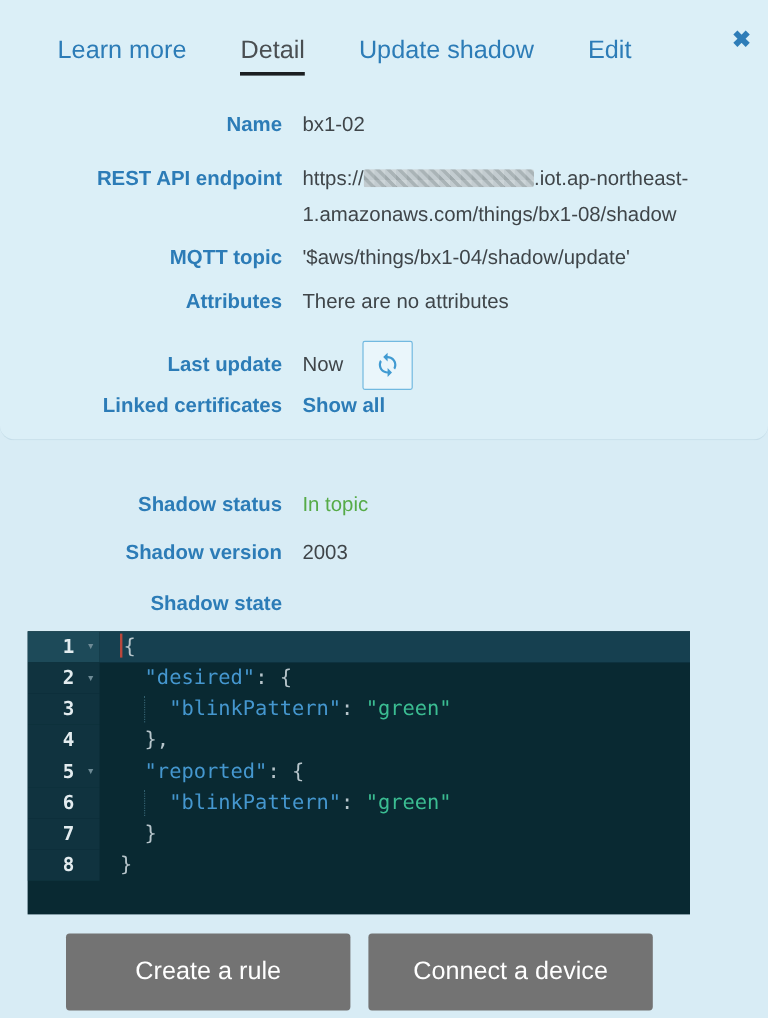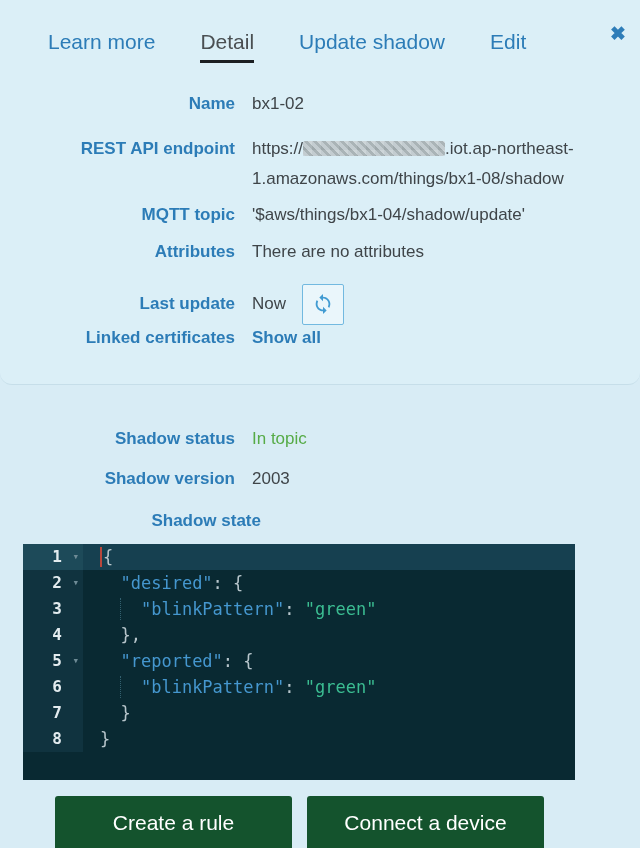--- a/index.html
+++ b/index.html
@@ -10,21 +10,21 @@
     width:640px; height:848px; overflow:hidden;
     -webkit-font-smoothing:antialiased;
   }
   .panel { width:640px; height:848px; position:relative; background:#d8ecf5; }
 
   
   .top-card {
     background:#dbeff7;
     border-bottom:1px solid #c6dee9;
     border-radius:0 0 12px 12px;
-    padding-bottom:36px;
+    padding-bottom:18px;
   }
 
   
   .tabs {
     position:relative;
     display:flex; gap:45px;
     padding:30px 0 0 48px;
     align-items:flex-start;
   }
   .tab {
@@ -73,21 +73,21 @@
     display:flex; align-items:center; justify-content:center; cursor:pointer;
   }
   .link { font-weight:bold; color:#2c7cb7; cursor:pointer; font-size:17px; }
 
   
   .shadow-rows { padding-top:44px; }
   .row-status  { margin-bottom:20px; }
   .row-status .val { font-weight:normal; }
   .status-ok { color:#56ab47; }
   .row-version { margin-bottom:22px; }
-  .row-statelbl { margin-bottom:13px;padding-left:26px; }
+  .row-statelbl { margin-bottom:13px; }
 
   
   .editor {
     margin-left:23px; width:552px; height:236px;
     background:#092932; overflow:hidden; cursor:text;
     font-family:"DejaVu Sans Mono", monospace;
   }
   .ed-line { display:flex; height:26px; line-height:26px; font-size:17px; }
   .ed-gutter {
     flex:0 0 60px; background:#10333f; position:relative;
@@ -110,21 +110,21 @@
   .tk-key   { color:#4597cf; }
   .tk-str   { color:#3bbd92; }
   .ed-cursor {
     display:inline-block; width:2px; height:20px; vertical-align:-4px;
     background:#b9473c; margin-right:1px;
   }
 
   
   .actions { display:flex; gap:15px; padding-left:55px; margin-top:16px; }
   .action-btn {
-    width:237px; height:54px; background:#14532d; border:none; border-radius:3px;
+    width:237px; height:64px; background:#737373; border:none; border-radius:3px;
     color:#ffffff; font-size:21px; font-family:"Liberation Sans", sans-serif;
     cursor:pointer; display:flex; align-items:center; justify-content:center;
   }
 </style>
 </head>
 <body>
 
 <div class="panel">
 
   <div class="top-card">

